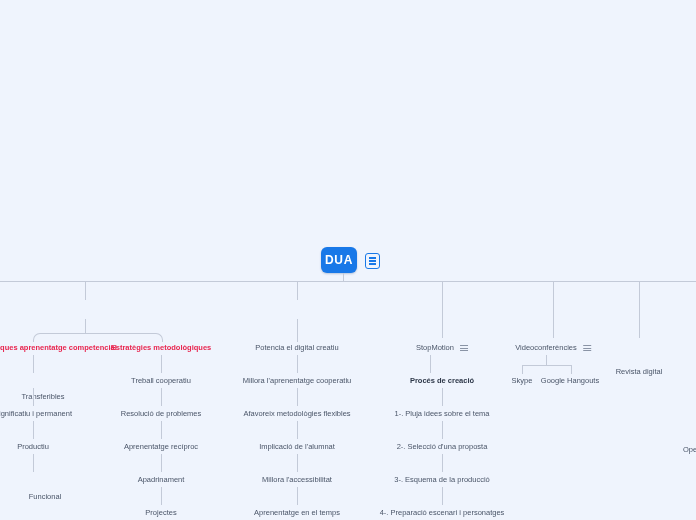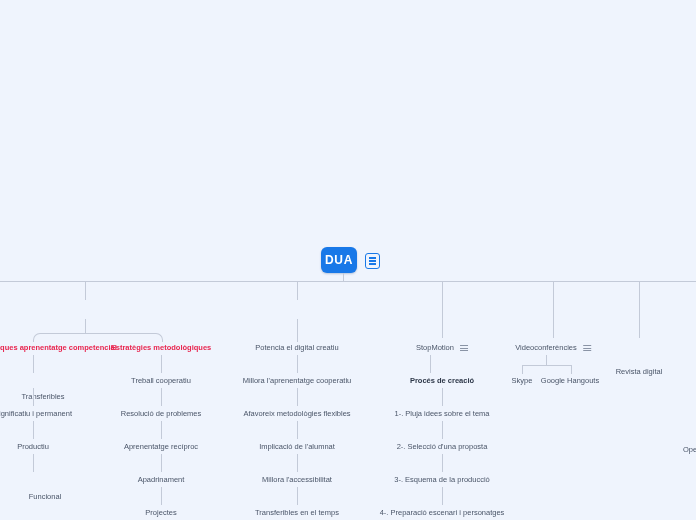--- a/index.html
+++ b/index.html
@@ -236,21 +236,21 @@
     <span>Implicació de l'alumnat</span>
   </div>
 
   <div class="vline" style="left:297px; top:454px; height:18px;"></div>
   <div class="tnode" style="left:297px; top:475px;">
     <span>Millora l'accessibilitat</span>
   </div>
 
   <div class="vline" style="left:297px; top:487px; height:18px;"></div>
   <div class="tnode" style="left:297px; top:508px;">
-    <span>Transferibles en el temps</span>
+    <span>Aprenentatge en el temps</span>
   </div>
 
   <div class="tnode" style="left:442px; top:343px;">
     <span>StopMotion</span><span class="hamburger"><i></i><i></i><i></i></span>
   </div>
 
   <div class="vline" style="left:430px; top:355px; height:18px;"></div>
   <div class="tnode dark" style="left:442px; top:376px;">
     <span>Procés de creació</span>
   </div>

